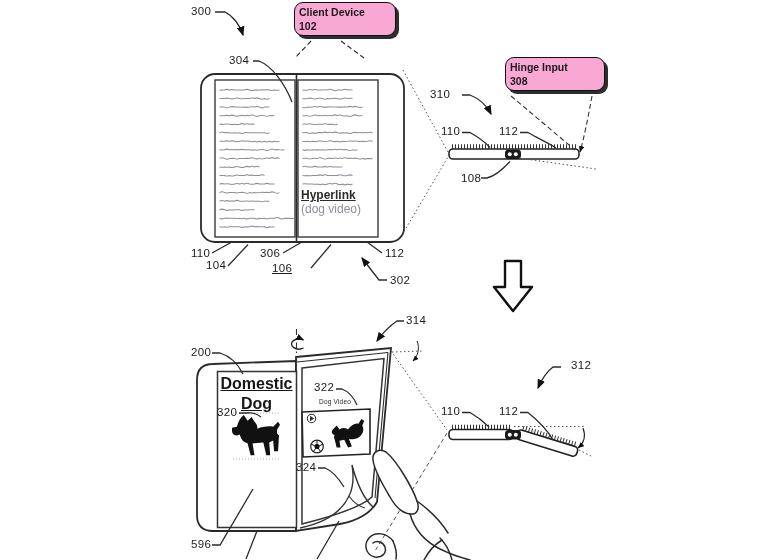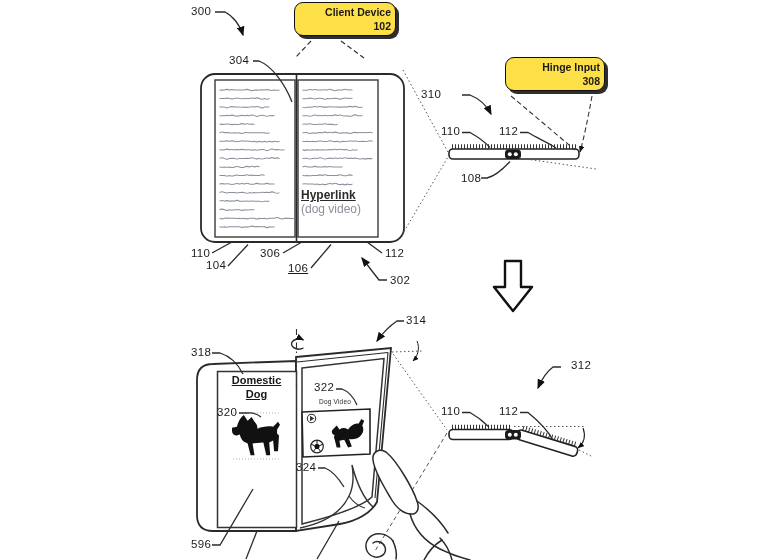--- a/index.html
+++ b/index.html
@@ -1,25 +1,25 @@
 <!DOCTYPE html>
 <html><head>
 <meta charset="utf-8">
 <style>
   html,body{margin:0;padding:0;background:#fff;}
   #canvas{position:relative;width:768px;height:560px;background:#fff;overflow:hidden;
           font-family:"Liberation Sans", sans-serif;color:#1a1a1a;}
   #art{position:absolute;left:0;top:0;}
   .ref{position:absolute;font-size:11.5px;letter-spacing:.3px;color:#1c1c1c;white-space:nowrap;}
-  .callout{position:absolute;background:#fde047;border:1.7px solid #101010;border-radius:9px;
-           box-shadow:3px 3px 0 0 #2d2d2d;text-align:right;font-size:10.5px;font-weight:bold;
+  .callout{position:absolute;background:#f9a8d4;border:1.7px solid #101010;border-radius:9px;
+           box-shadow:3px 3px 0 0 #2d2d2d;text-align:left;font-size:10.5px;font-weight:bold;
            line-height:1.3;padding:3px 4px 2px 4px;}
   .callout .num{font-weight:bold;}
   .pgtitle{position:absolute;left:217px;top:374px;width:79px;text-align:center;
-           font-size:11px;font-weight:600;line-height:1.25;color:#161616;}
+           font-size:16px;font-weight:600;line-height:1.25;color:#161616;}
   .pgtitle span{text-decoration:underline;}
   .hyper{position:absolute;left:301px;top:188px;width:76px;font-size:12px;
          line-height:1.2;color:#8b909c;}
   .hyper .link{font-weight:bold;text-decoration:underline;color:#2b2b2b;}
   .vidcap{position:absolute;left:319px;top:398px;font-size:6.5px;color:#2a2a2a;letter-spacing:.2px;}
 </style>
 </head>
 <body>
 
 <div id="canvas">
@@ -222,29 +222,29 @@
   <span>Domestic</span><br>
   <span>Dog</span>
 </div>
 <div class="vidcap">Dog Video</div>
 
 <div class="ref" style="left:191px;top:5px;">300</div>
 <div class="ref" style="left:229px;top:54px;">304</div>
 <div class="ref" style="left:191px;top:247px;">110</div>
 <div class="ref" style="left:206px;top:259px;">104</div>
 <div class="ref" style="left:260px;top:247px;">306</div>
-<div class="ref" style="left:288px;top:262px;text-decoration:underline;">106</div>
+<div class="ref" style="left:272px;top:262px;text-decoration:underline;">106</div>
 <div class="ref" style="left:385px;top:247px;">112</div>
 <div class="ref" style="left:390px;top:274px;">302</div>
-<div class="ref" style="left:421px;top:88px;">310</div>
+<div class="ref" style="left:430px;top:88px;">310</div>
 <div class="ref" style="left:441px;top:125px;">110</div>
 <div class="ref" style="left:499px;top:125px;">112</div>
 <div class="ref" style="left:461px;top:172px;">108</div>
 <div class="ref" style="left:406px;top:314px;">314</div>
-<div class="ref" style="left:191px;top:346px;">318</div>
+<div class="ref" style="left:191px;top:346px;">200</div>
 <div class="ref" style="left:217px;top:406px;">320</div>
 <div class="ref" style="left:314px;top:381px;">322</div>
 <div class="ref" style="left:296px;top:461px;">324</div>
 <div class="ref" style="left:191px;top:538px;">596</div>
 <div class="ref" style="left:563px;top:359px;margin-left:8px;">312</div>
 <div class="ref" style="left:441px;top:405px;">110</div>
 <div class="ref" style="left:499px;top:405px;">112</div>
 
 </div>
 

